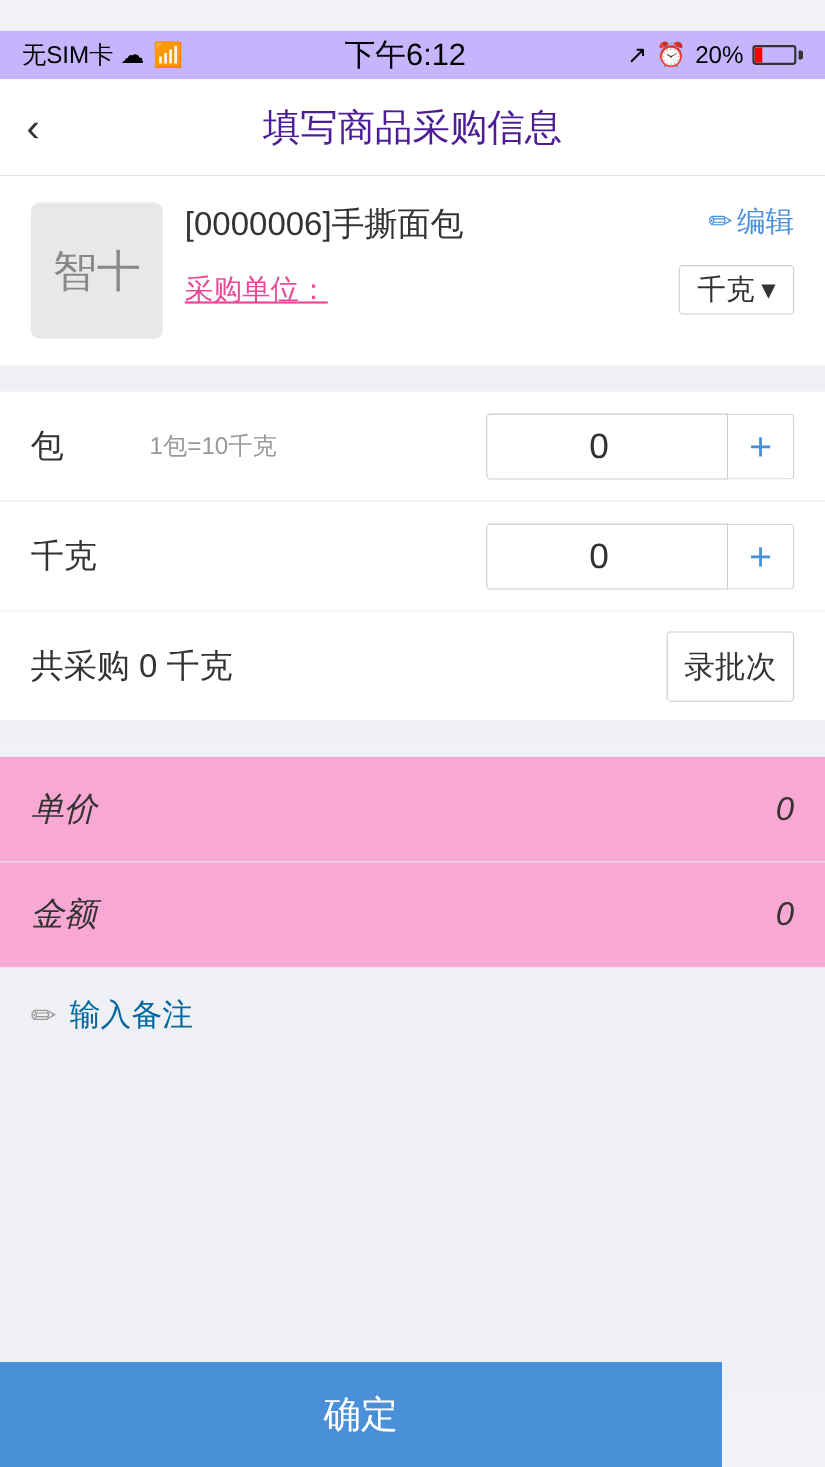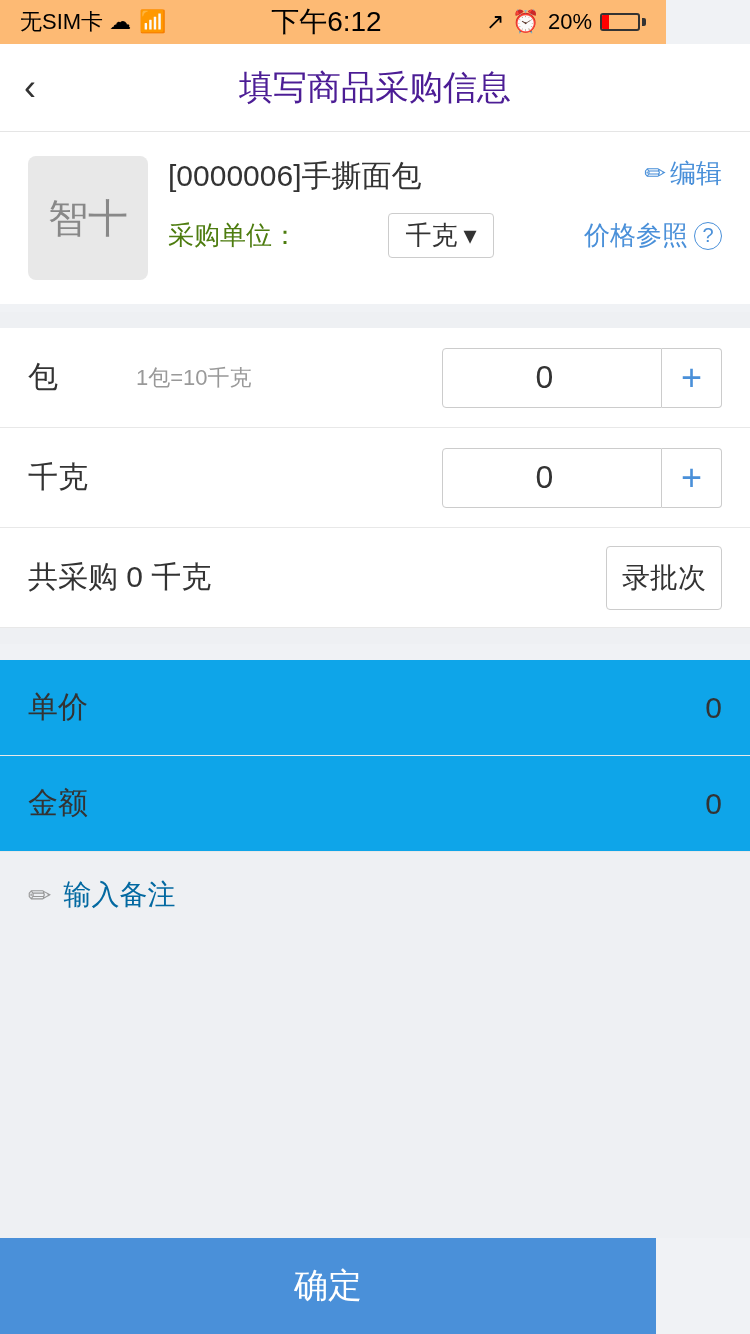--- a/index.html
+++ b/index.html
@@ -8,29 +8,30 @@
       width: 750px;
       min-height: 1334px;
       font-family: -apple-system, "PingFang SC", "Helvetica Neue", sans-serif;
       background: #f0f2f5;
       color: #333;
       font-size: 28px;
     }
 
     
     .status-bar {
-      width: 666px;
+      width: 750px;
       height: 44px;
-      background: #fdba74;
+      background: #c4b5fd;
       display: flex;
       align-items: center;
       justify-content: space-between;
       padding: 0 20px;
       font-size: 24px;
       color: #000;
+      margin-top: 28px;
     }
     .status-left { display: flex; align-items: center; gap: 8px; }
     .status-center { font-size: 28px; font-weight: 500; }
     .status-right { display: flex; align-items: center; gap: 8px; font-size: 22px; }
     .battery-icon {
       display: inline-flex;
       align-items: center;
       position: relative;
     }
     .battery-body {
@@ -122,21 +123,22 @@
       color: #4a90d9;
       font-size: 26px;
     }
     .product-unit-row {
       display: flex;
       align-items: center;
       justify-content: space-between;
     }
     .unit-label {
       font-size: 26px;
-      color: #4d7c0f;
+      color: #ec4899;
+      text-decoration: underline;
     }
     .unit-select {
       border: 1px solid #ccc;
       border-radius: 4px;
       padding: 4px 16px;
       font-size: 26px;
       color: #333;
       background: #fff;
       display: inline-flex;
       align-items: center;
@@ -229,22 +231,23 @@
       border-radius: 4px;
       padding: 12px 15px;
       font-size: 28px;
       color: #333;
       background: #fff;
       cursor: pointer;
     }
 
     
     .detail-section {
-      background: #0ea5e9;
+      background: #f9a8d4;
       margin-top: 16px;
+      font-style: italic;
     }
     .detail-row {
       display: flex;
       align-items: center;
       justify-content: space-between;
       padding: 0 28px;
       height: 96px;
       border-bottom: 1px solid #e8e8e8;
     }
     .detail-label {
@@ -344,24 +347,20 @@
         <span>✏</span>
         <span>编辑</span>
       </span>
     </div>
     <div class="product-unit-row">
       <span class="unit-label">采购单位：</span>
       <span class="unit-select">
         <span>千克</span>
         <span>▾</span>
       </span>
-      <span class="price-ref">
-        <span>价格参照</span>
-        <span style="border:1px solid #4a90d9;border-radius:50%;width:28px;height:28px;display:inline-flex;align-items:center;justify-content:center;font-size:20px;">?</span>
-      </span>
     </div>
   </div>
 </div>
 
 <div class="divider-thick"></div>
 
 <div class="input-section">
 
   <div class="input-row">
     <span class="input-row-label">包</span>

